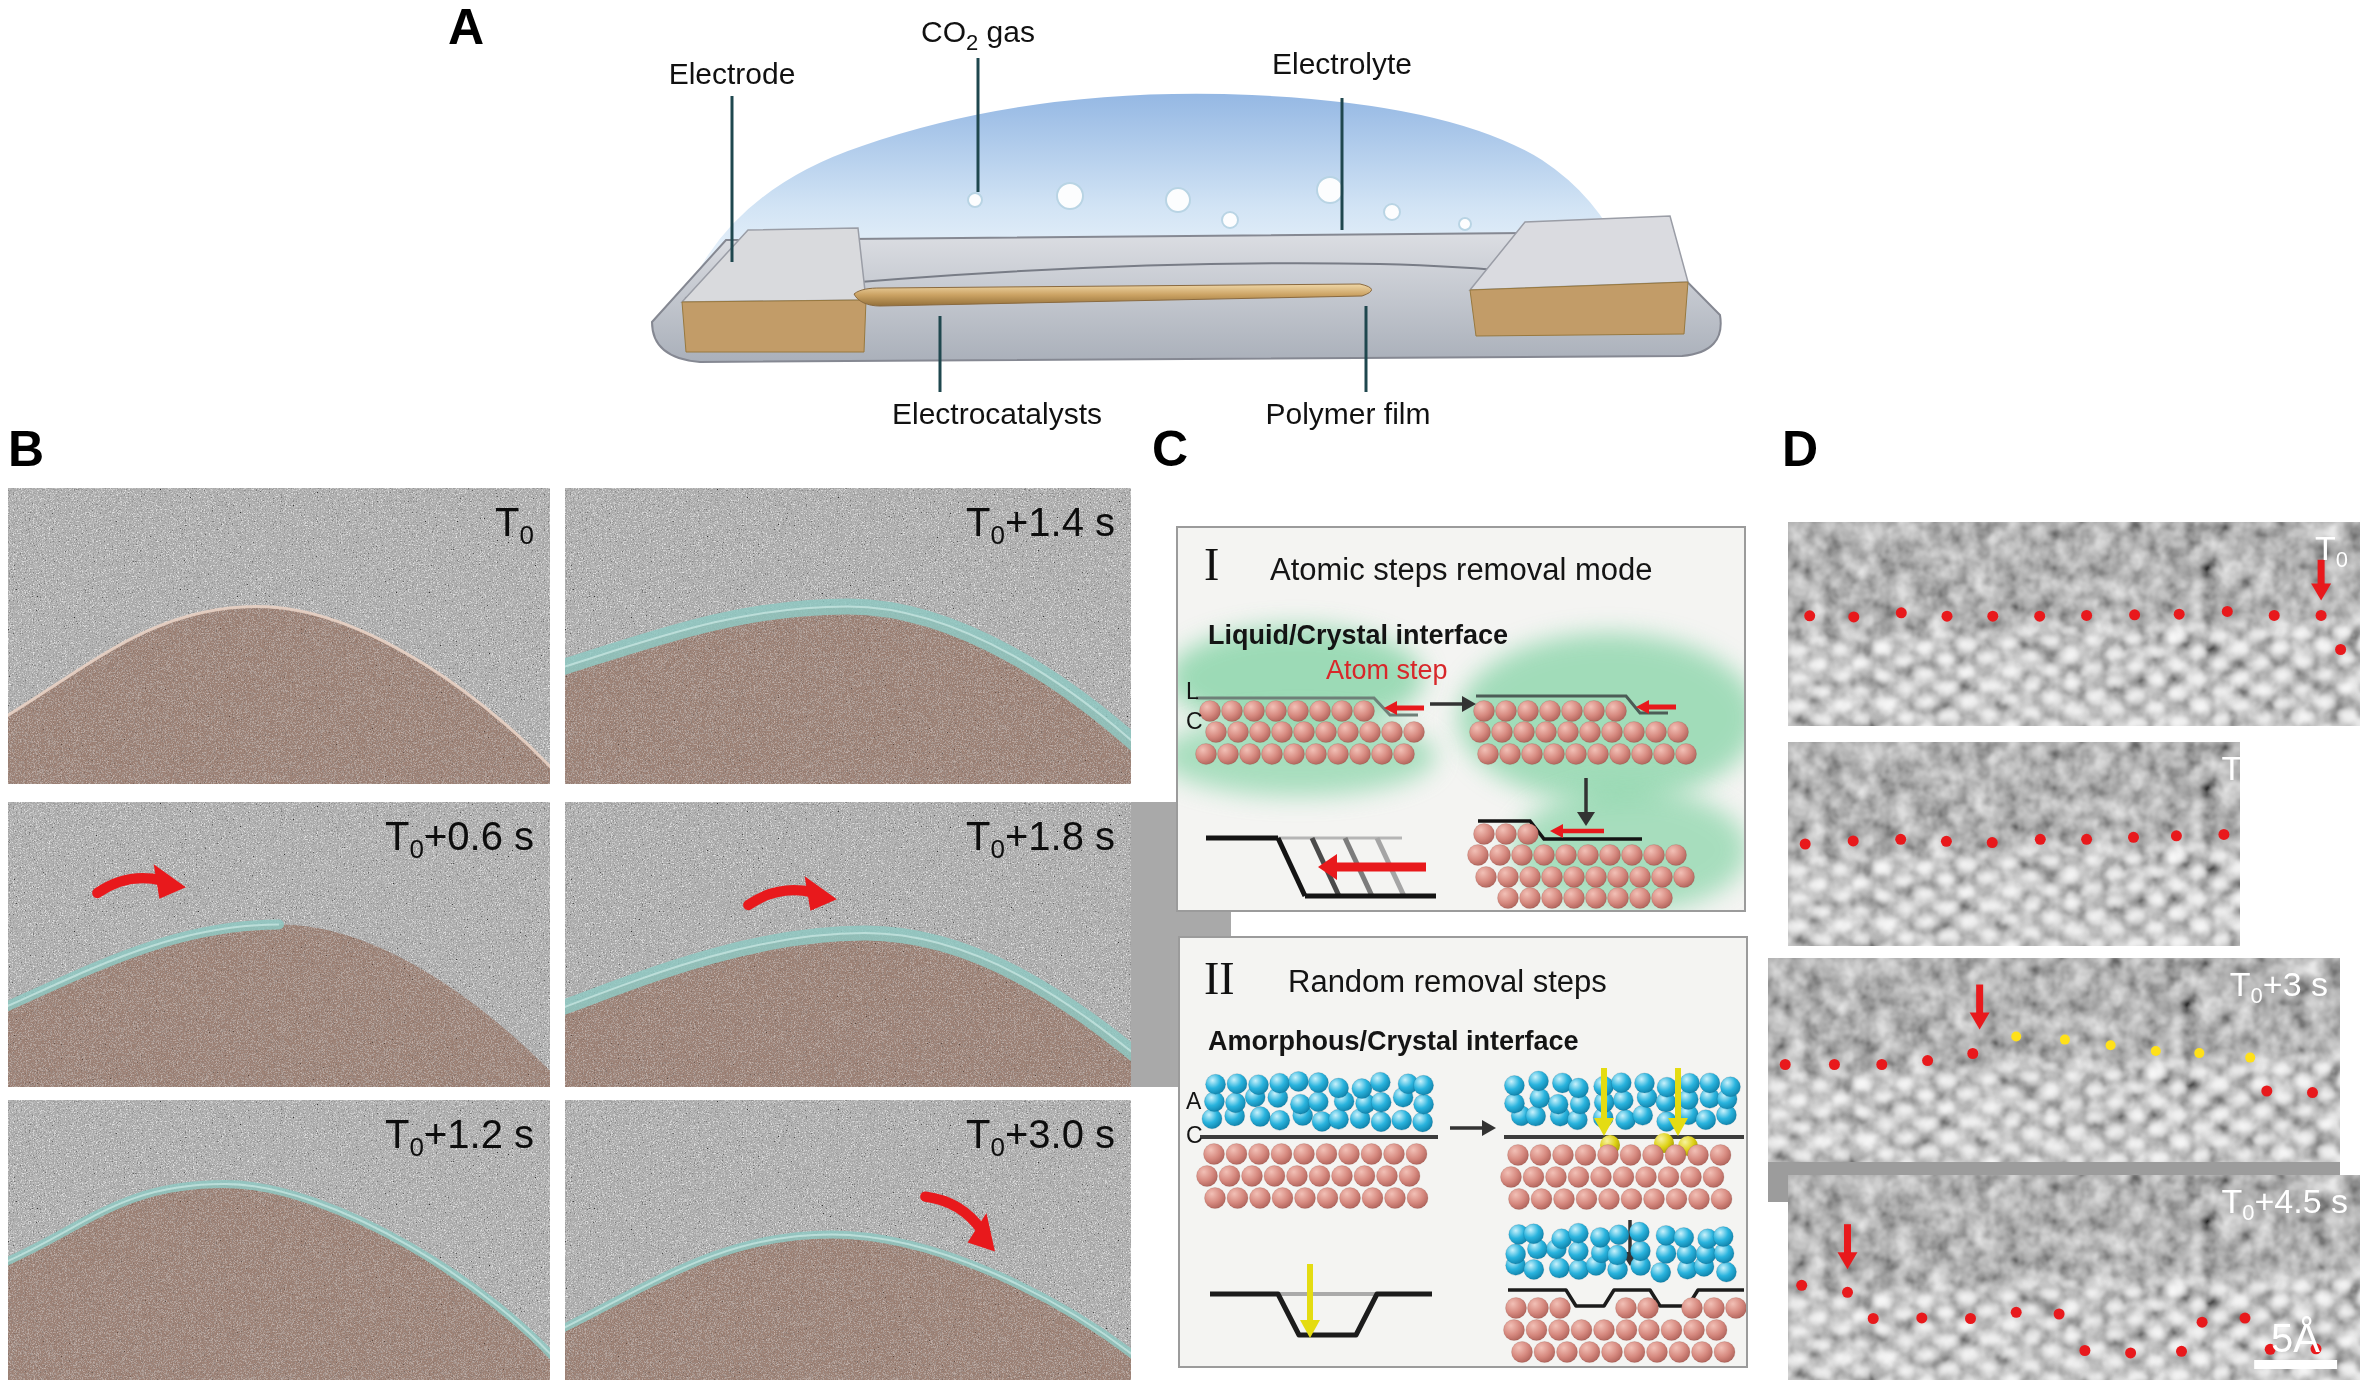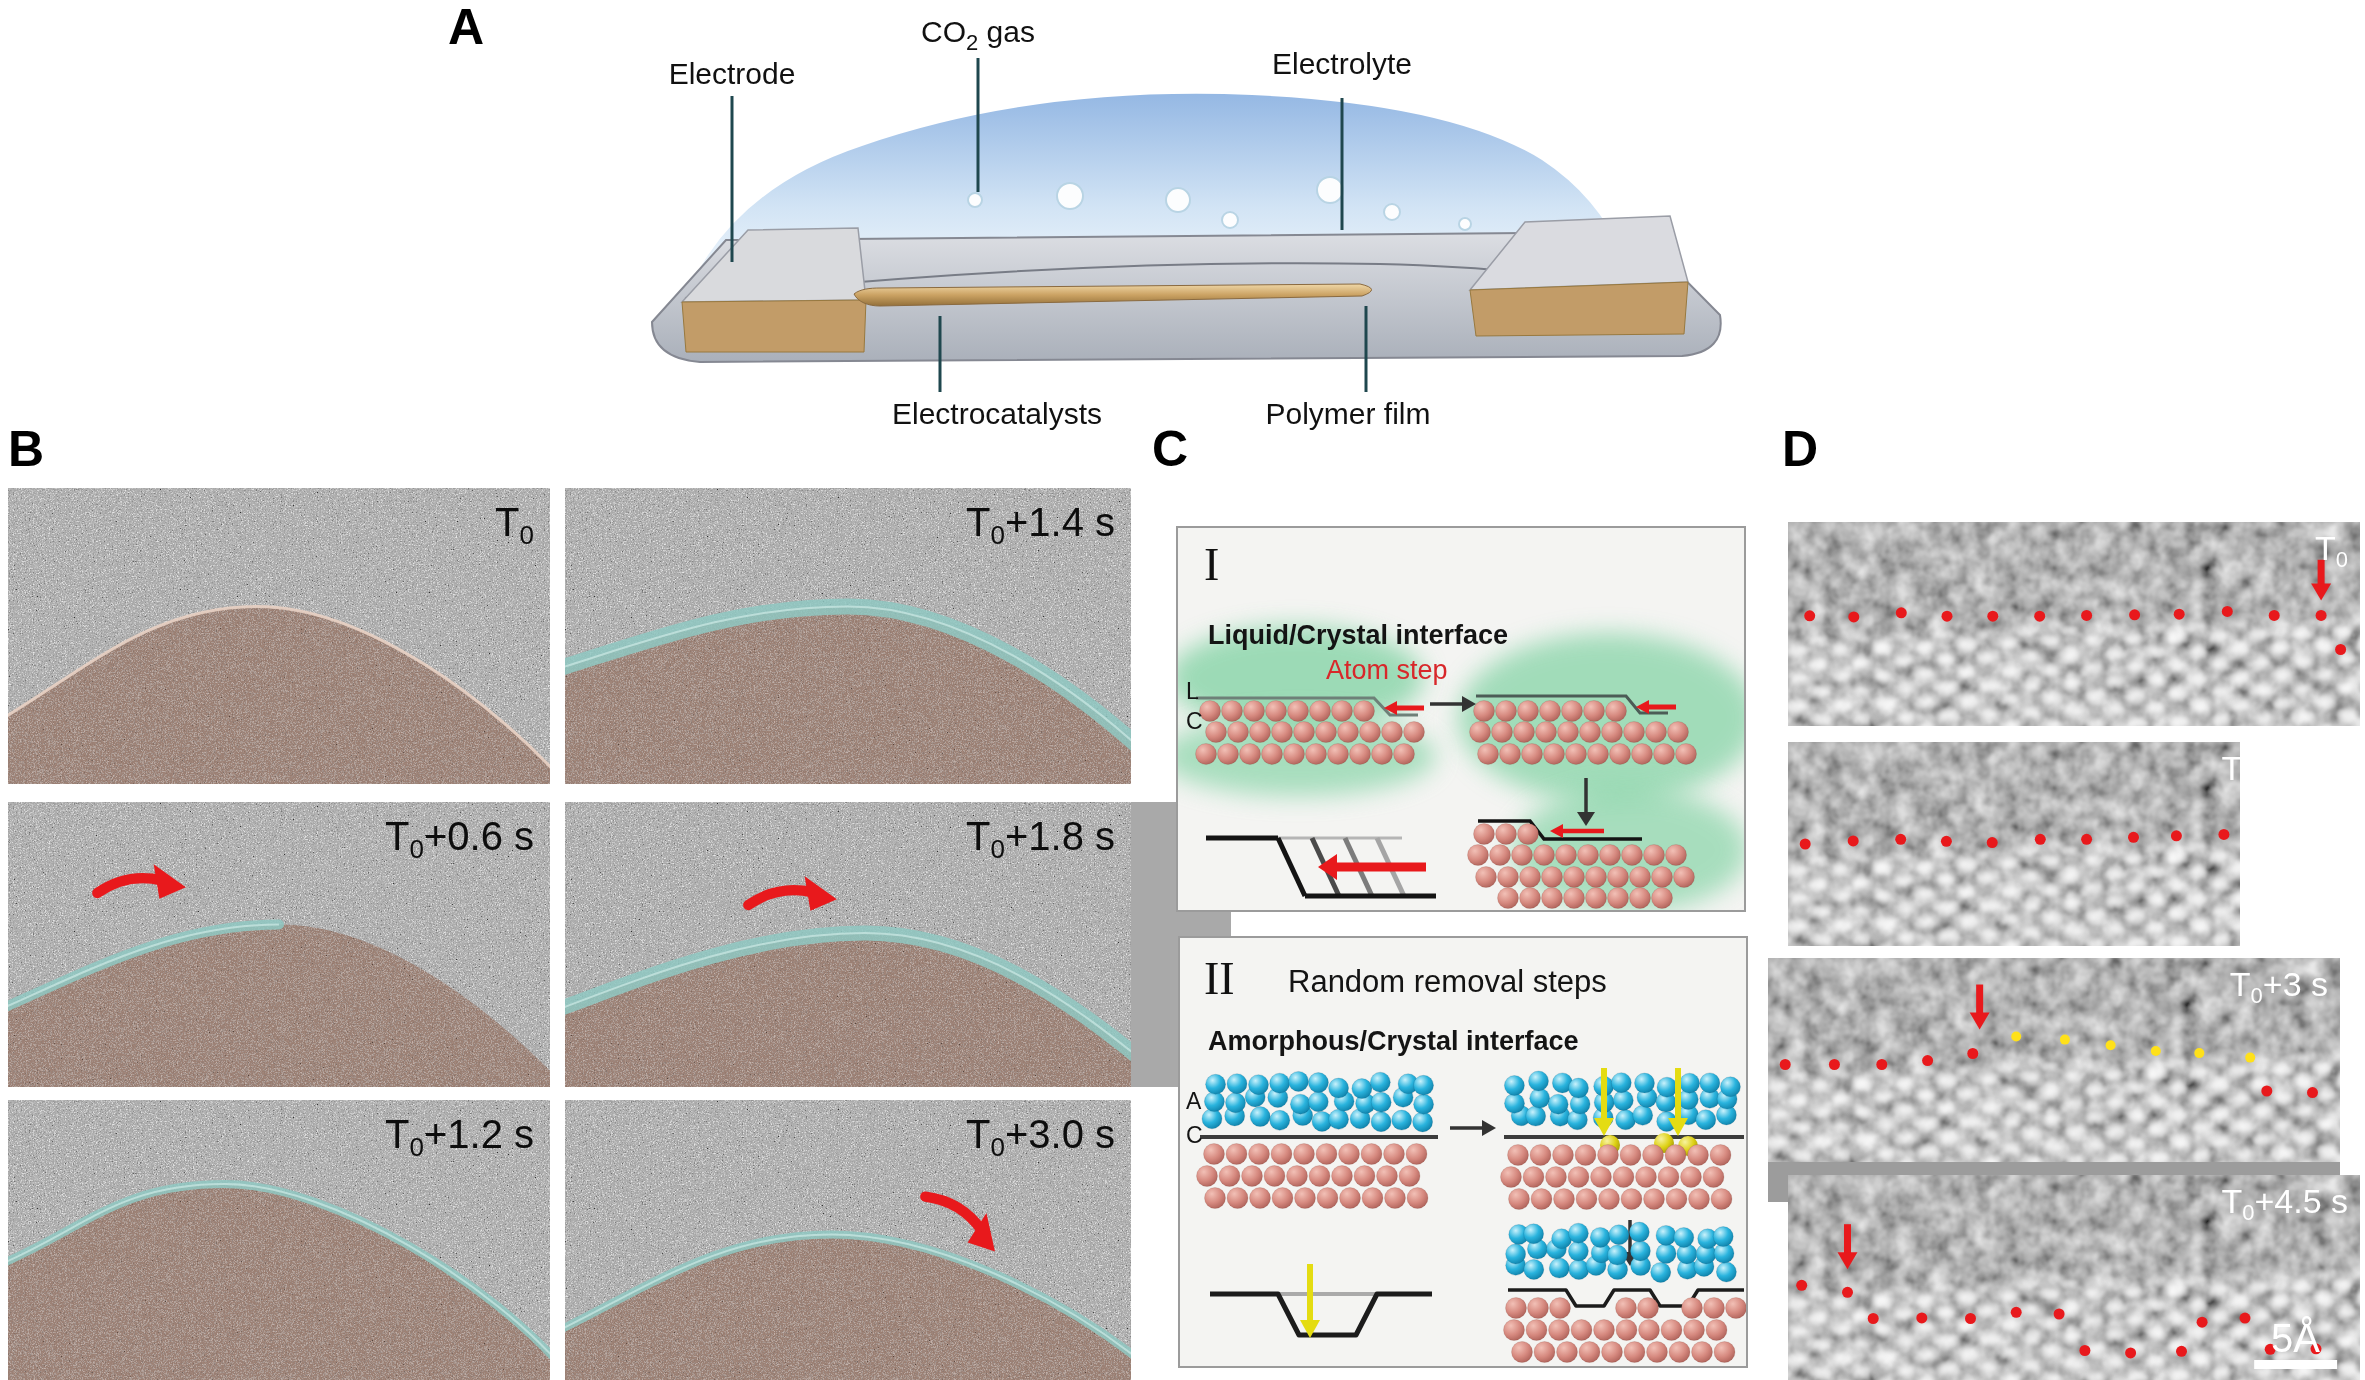--- a/index.html
+++ b/index.html
@@ -359,20 +359,21 @@
         <circle cx="330" cy="370" r="10.5" fill="url(#gPink)" stroke="rgba(100,40,30,0.25)" stroke-width="0.6"></circle>
         <circle cx="352" cy="370" r="10.5" fill="url(#gPink)" stroke="rgba(100,40,30,0.25)" stroke-width="0.6"></circle>
         <circle cx="374" cy="370" r="10.5" fill="url(#gPink)" stroke="rgba(100,40,30,0.25)" stroke-width="0.6"></circle>
         <circle cx="396" cy="370" r="10.5" fill="url(#gPink)" stroke="rgba(100,40,30,0.25)" stroke-width="0.6"></circle>
         <circle cx="418" cy="370" r="10.5" fill="url(#gPink)" stroke="rgba(100,40,30,0.25)" stroke-width="0.6"></circle>
         <circle cx="440" cy="370" r="10.5" fill="url(#gPink)" stroke="rgba(100,40,30,0.25)" stroke-width="0.6"></circle>
         <circle cx="462" cy="370" r="10.5" fill="url(#gPink)" stroke="rgba(100,40,30,0.25)" stroke-width="0.6"></circle>
         <circle cx="484" cy="370" r="10.5" fill="url(#gPink)" stroke="rgba(100,40,30,0.25)" stroke-width="0.6"></circle>
       </svg>
     <div class="c-numeral" style="left:26px;top:14px">I</div>
+    <div class="c-title" style="left:92px;top:24px">Atomic steps removal mode</div>
     <div class="c-interface" style="left:30px;top:92px">Liquid/Crystal interface</div>
     <div class="c-annot" style="left:148px;top:127px">Atom step</div>
     <div class="c-side" style="left:8px;top:152px">L</div>
     <div class="c-side" style="left:8px;top:182px">C</div>
   </div>
 
   <div class="cbox" id="cbox2" style="left:1178px;top:936px;width:570px;height:432px">
     <svg id="cbox2svg" width="566" height="428" viewBox="0 0 566 428">
         <circle cx="32.0" cy="180.8" r="10" fill="url(#gBlue)" stroke="rgba(10,80,110,0.3)" stroke-width="0.6"></circle>
         <circle cx="54.7" cy="177.9" r="10" fill="url(#gBlue)" stroke="rgba(10,80,110,0.3)" stroke-width="0.6"></circle>

